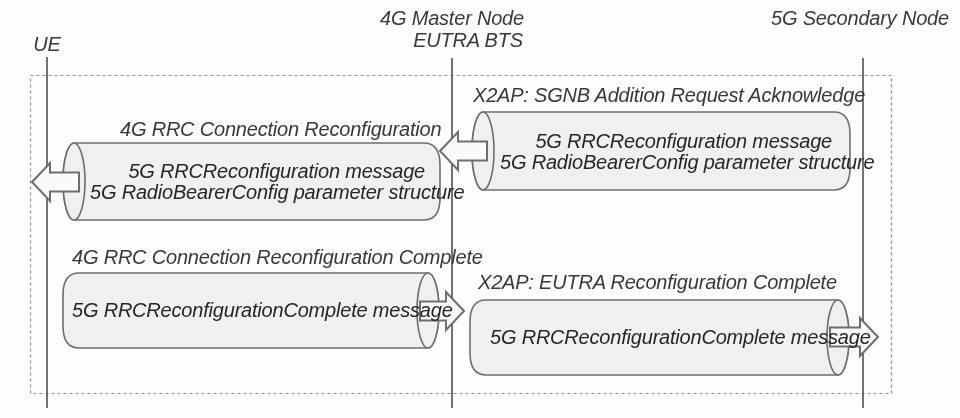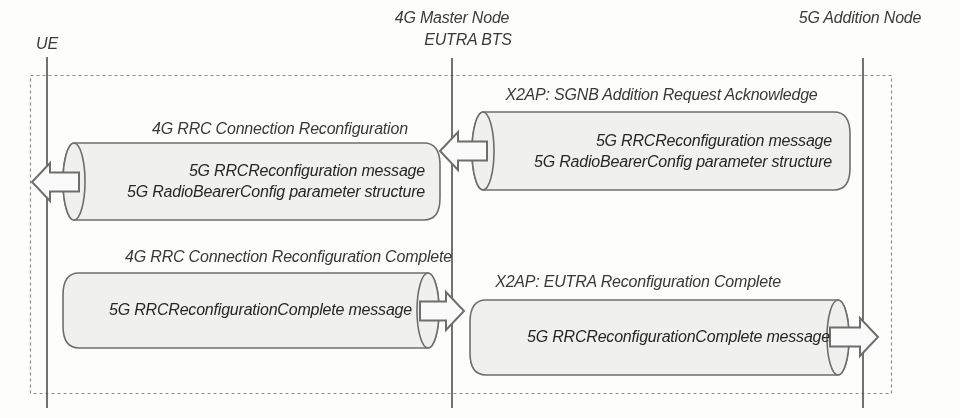--- a/index.html
+++ b/index.html
@@ -5,21 +5,21 @@
   html,body{margin:0;padding:0;background:#ffffff;}
   .stage{
     position:relative;width:960px;height:418px;overflow:hidden;
     background:#fdfdfc;
     font-family:"Liberation Sans",sans-serif;
     font-style:italic;
   }
   .stage svg{position:absolute;left:0;top:0;}
   .txt{
     position:absolute;
-    font-size:16px;
+    font-size:20px;
     line-height:20px;
     color:#3c3c3c;
     white-space:nowrap;
     letter-spacing:-0.2px;
   }
   .hdr{color:#3a3a3a;}
   .title{color:#383838;}
   .msgline{color:#262626;}
   .ta-c{text-align:center;}
   .ta-r{text-align:right;}
@@ -62,21 +62,21 @@
     <polygon points="32,182 50,163 50,172.5 79,172.5 79,191.5 50,191.5 50,201" fill="#fafafa" stroke="#6e6e6e" stroke-width="2"></polygon>
     <polygon points="464,311 446,292 446,301.5 420,301.5 420,320.5 446,320.5 446,330" fill="#fafafa" stroke="#6e6e6e" stroke-width="2"></polygon>
     <polygon points="878,337 860,318 860,327.5 830,327.5 830,346.5 860,346.5 860,356" fill="#fafafa" stroke="#6e6e6e" stroke-width="2"></polygon>
   </svg>
 
   <div class="txt hdr ta-c" style="left:-3px;top:34px;width:100px;">UE</div>
 
   <div class="txt hdr ta-c" style="left:352px;top:8px;width:200px;">4G Master Node</div>
   <div class="txt hdr ta-c" style="left:368px;top:30px;width:200px;">EUTRA BTS</div>
 
-  <div class="txt hdr ta-c" style="left:760px;top:8px;width:200px;">5G Addition Node</div>
+  <div class="txt hdr ta-c" style="left:760px;top:8px;width:200px;">5G Secondary Node</div>
 
   <div class="txt title ta-c" style="left:473px;top:85px;width:377px;">X2AP: SGNB Addition Request Acknowledge</div>
   <div class="txt msgline ta-r" style="left:500px;top:131px;width:332px;">5G RRCReconfiguration message</div>
   <div class="txt msgline ta-r" style="left:500px;top:152px;width:332px;">5G RadioBearerConfig parameter structure</div>
 
   <div class="txt title ta-c" style="left:120px;top:119px;width:320px;">4G RRC Connection Reconfiguration</div>
   <div class="txt msgline ta-r" style="left:90px;top:161px;width:335px;">5G RRCReconfiguration message</div>
   <div class="txt msgline ta-r" style="left:90px;top:182px;width:335px;">5G RadioBearerConfig parameter structure</div>
 
   <div class="txt title ta-l" style="left:72px;top:247px;width:380px;">4G RRC Connection Reconfiguration Complete</div>

